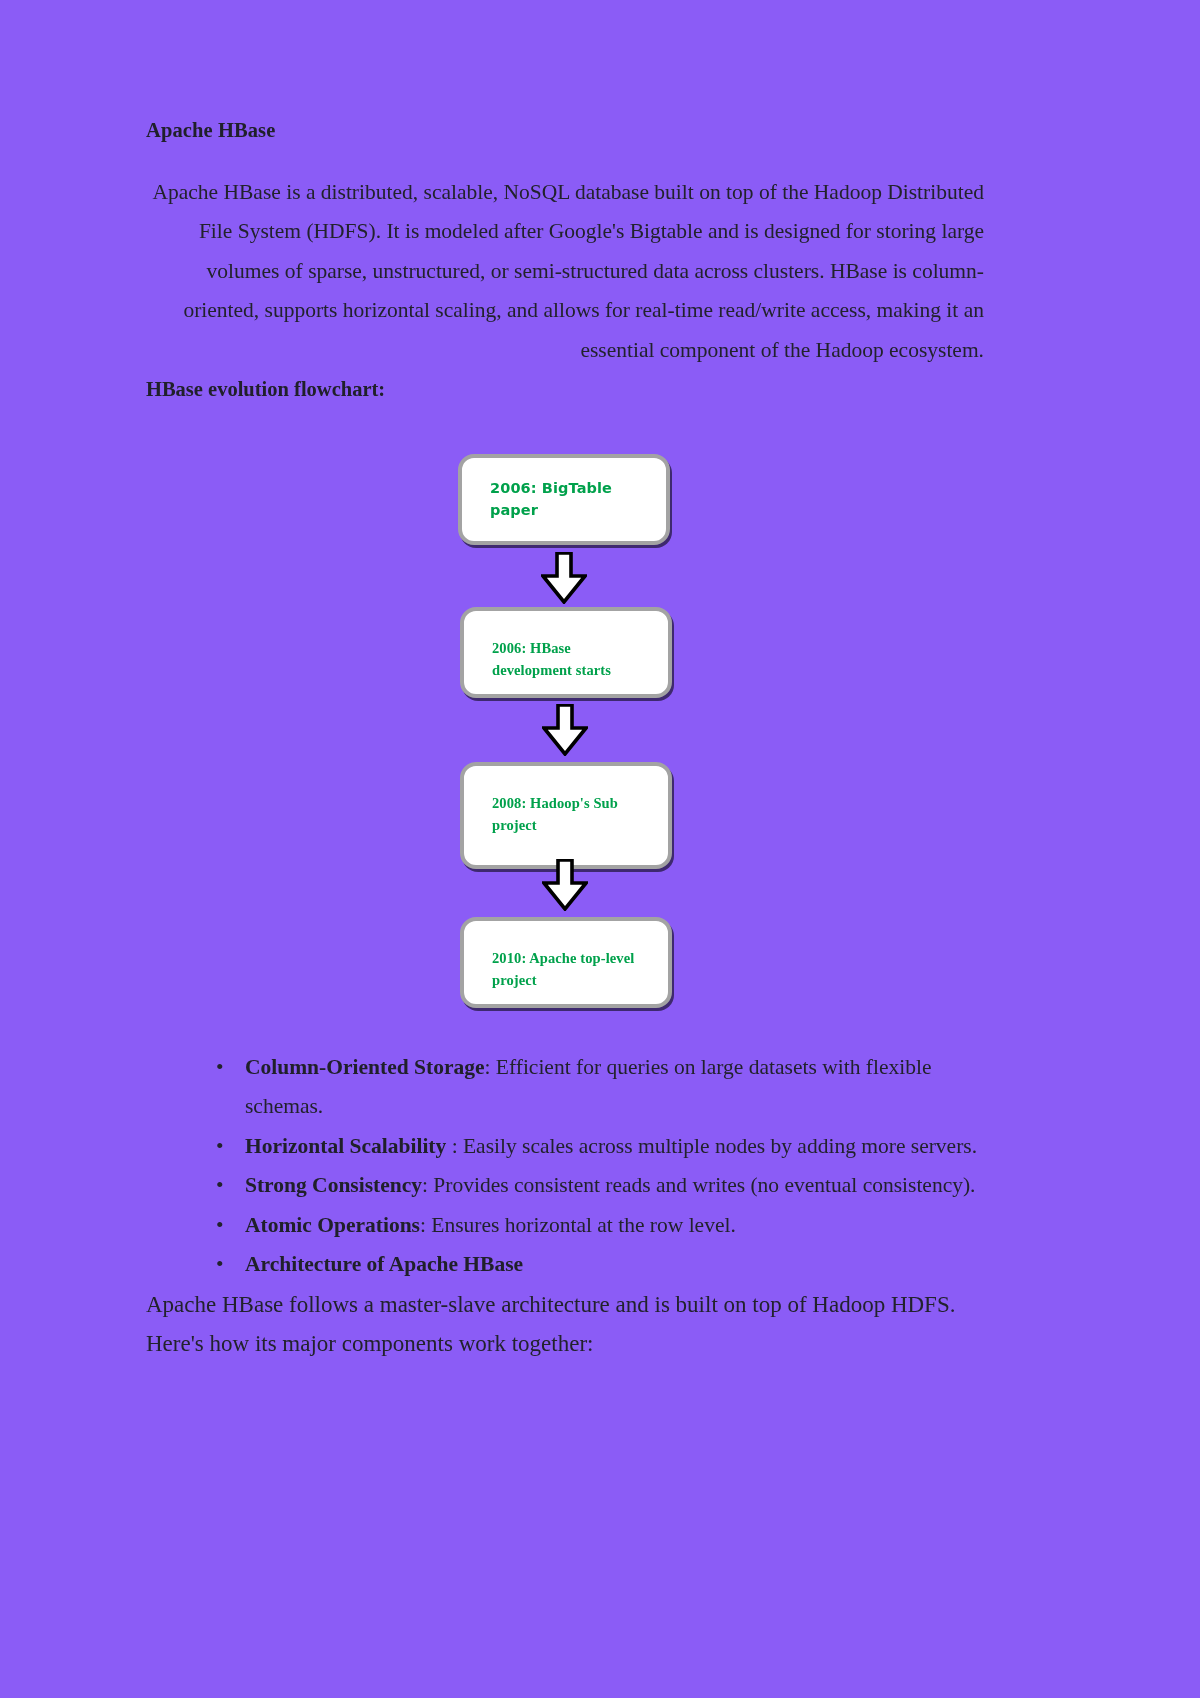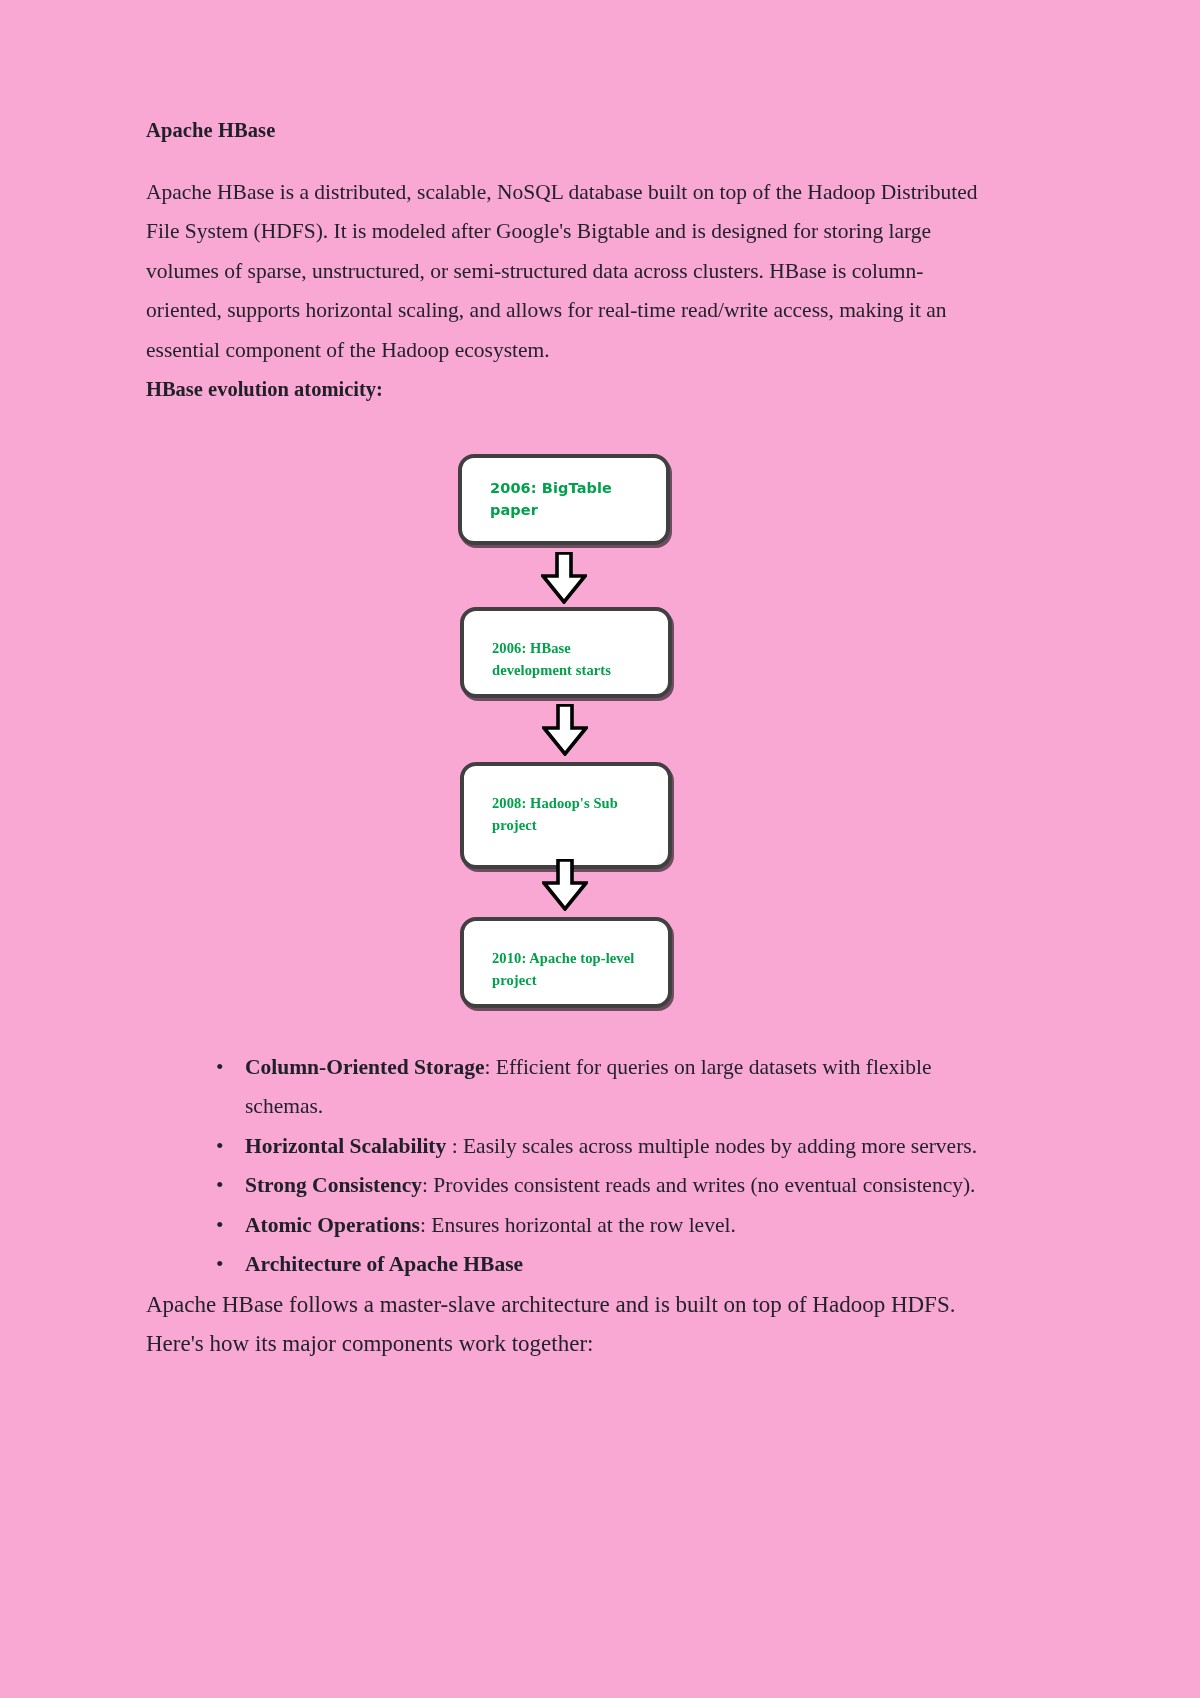--- a/index.html
+++ b/index.html
@@ -10,21 +10,21 @@
   }
   body {
     font-family: "Liberation Serif", "DejaVu Serif", serif;
     color: #1a1a22;
   }
   .page {
     position: relative;
     width: 1200px;
     height: 1698px;
     margin: 0 auto;
-    background: #f9a8d4;
+    background: #8b5cf6;
     overflow: hidden;
     box-sizing: border-box;
   }
   .content {
     position: absolute;
     left: 146px;
     top: 118px;
     width: 838px;
   }
 
@@ -35,21 +35,21 @@
     letter-spacing: 0.1px;
     margin: 0 0 30px 0;
     line-height: 1.2;
     color: #20202a;
   }
   .body-para {
     font-size: 21.5px;
     line-height: 39.5px;
     margin: 0;
     color: #22222c;
-    text-align: left;
+    text-align: right;
   }
   .section-head {
     font-size: 20.5px;
     font-weight: bold;
     line-height: 39.5px;
     margin: 0;
     color: #20202a;
   }
   .tail-para {
     font-size: 23px;
@@ -61,21 +61,21 @@
   
   .flowchart {
     position: relative;
     width: 838px;
     height: 590px;
     margin: 22px 0 0 0;
   }
   .flow-node {
     position: absolute;
     box-sizing: border-box;
-    border: 4px solid #404040;
+    border: 4px solid #a3a3a3;
     border-radius: 16px;
     background: #ffffff;
     box-shadow: 2px 3px 0 0 rgba(0,0,0,0.55);
   }
   .flow-node .node-label {
     position: absolute;
     left: 28px;
     right: 14px;
     font-family: "DejaVu Sans", "Liberation Sans", sans-serif;
     font-weight: bold;
@@ -131,21 +131,21 @@
 </head>
 <body>
 
 <div class="page">
   <div class="content">
 
     <h1 class="doc-title">Apache HBase</h1>
 
     <p class="body-para">Apache HBase is a distributed, scalable, NoSQL database built on top of the Hadoop Distributed File System (HDFS). It is modeled after Google's Bigtable and is designed for storing large volumes of sparse, unstructured, or semi-structured data across clusters. HBase is column-oriented, supports horizontal scaling, and allows for real-time read/write access, making it an essential component of the Hadoop ecosystem.</p>
 
-    <div class="section-head">HBase evolution atomicity:</div>
+    <div class="section-head">HBase evolution flowchart:</div>
 
     <div class="flowchart">
 
       <div class="flow-node centered" style="left:312px; top:22px; width:212px; height:91px;">
         <div class="node-label">2006: BigTable paper</div>
       </div>
 
       <div class="flow-arrow" style="left:395px; top:120px;">
         <svg viewBox="0 0 46 52" xmlns="http://www.w3.org/2000/svg">
           <polygon points="16,1 30,1 30,24 44,24 23,50 2,24 16,24" fill="#ffffff" stroke="#000000" stroke-width="3.6" stroke-linejoin="miter"></polygon>

